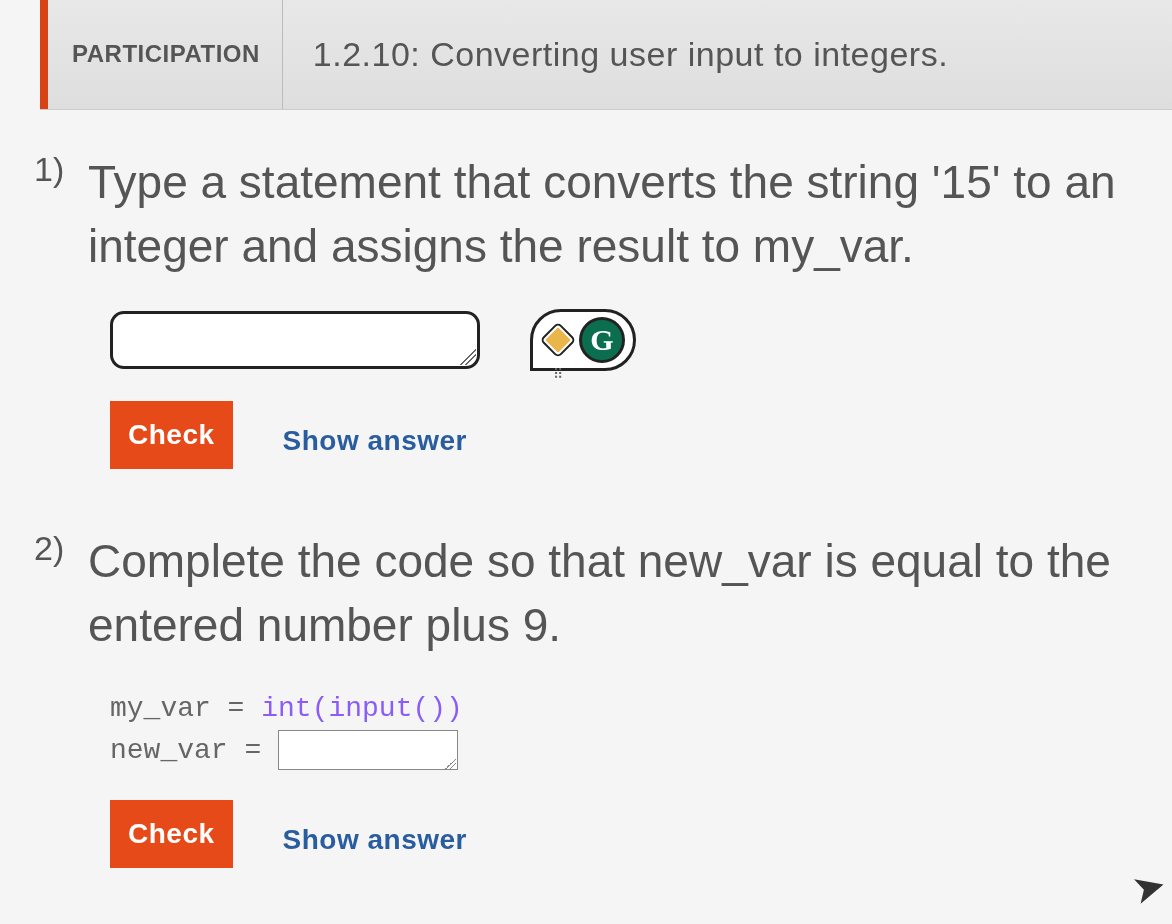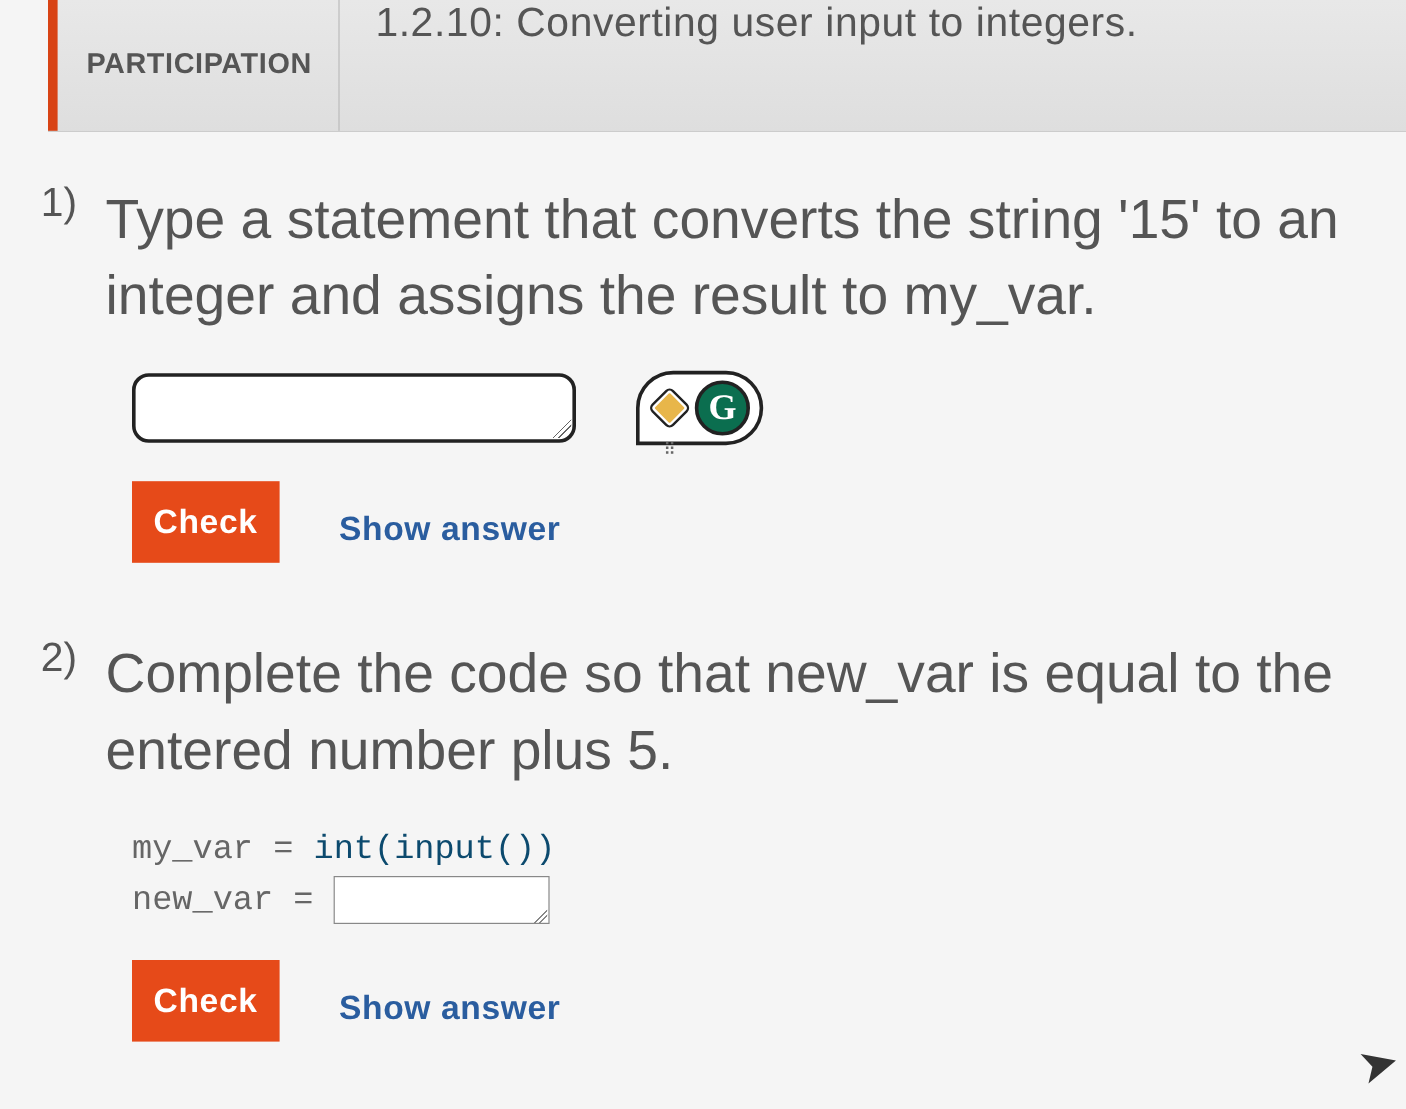--- a/index.html
+++ b/index.html
@@ -33,20 +33,21 @@
   .label-line {
     font-size: 24px;
     font-weight: bold;
     letter-spacing: 0.5px;
     color: #555;
     text-transform: uppercase;
     line-height: 1.2;
   }
   .title-block {
     display: flex;
+    align-items: center;
     padding-left: 30px;
   }
   .title-text {
     font-size: 34px;
     color: #555;
     letter-spacing: 0.5px;
   }
   .body-area {
     padding: 40px 20px 0 30px;
     background: #f5f5f5;
@@ -169,21 +170,21 @@
     margin-top: 12px;
   }
   .code-block {
     font-family: "Courier New", monospace;
     font-size: 28px;
     color: #666;
     margin-bottom: 28px;
     line-height: 1.5;
   }
   .code-keyword {
-    color: #0c4a6e;
+    color: #8b5cf6;
     text-align: center;
   }
   .inline-input {
     width: 180px;
     height: 40px;
     border: 1px solid #888;
     background: #fff;
     font-family: "Courier New", monospace;
     font-size: 22px;
     padding: 2px 6px;
@@ -248,21 +249,21 @@
       <div class="button-row">
         <button class="check-btn">Check</button>
         <span class="show-answer">Show answer</span>
       </div>
     </div>
   </div>
 
   <div class="question">
     <div class="prompt-row">
       <div class="qnum">2)</div>
-      <div class="prompt-text">Complete the code so that new_var is equal to the entered number plus 5.</div>
+      <div class="prompt-text">Complete the code so that new_var is equal to the entered number plus 9.</div>
     </div>
     <div class="answer-area">
       <div class="code-block">
         <div>
           <span>my_var = </span><span class="code-keyword">int(input())</span>
         </div>
         <div>
           <span>new_var = </span><span class="inline-wrap"><input type="text" class="inline-input" value="" style=""></span>
         </div>
       </div>

